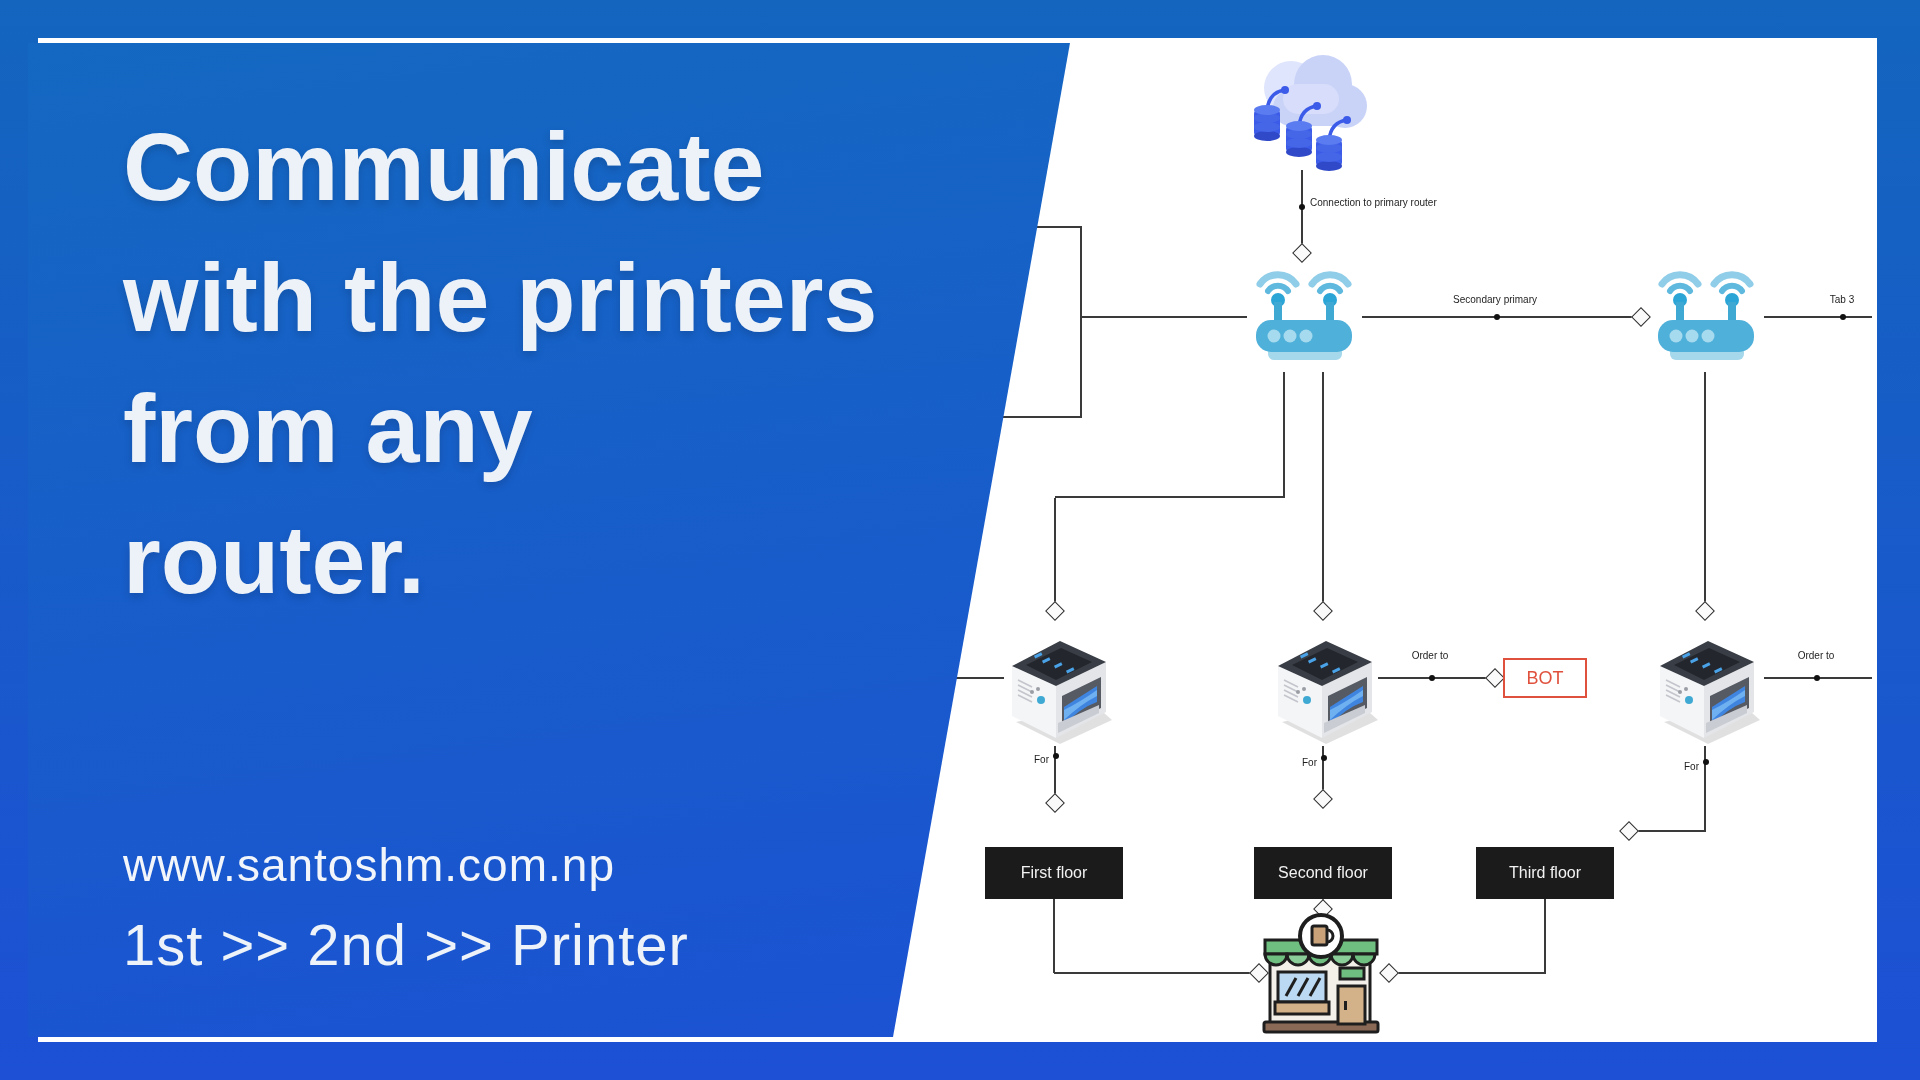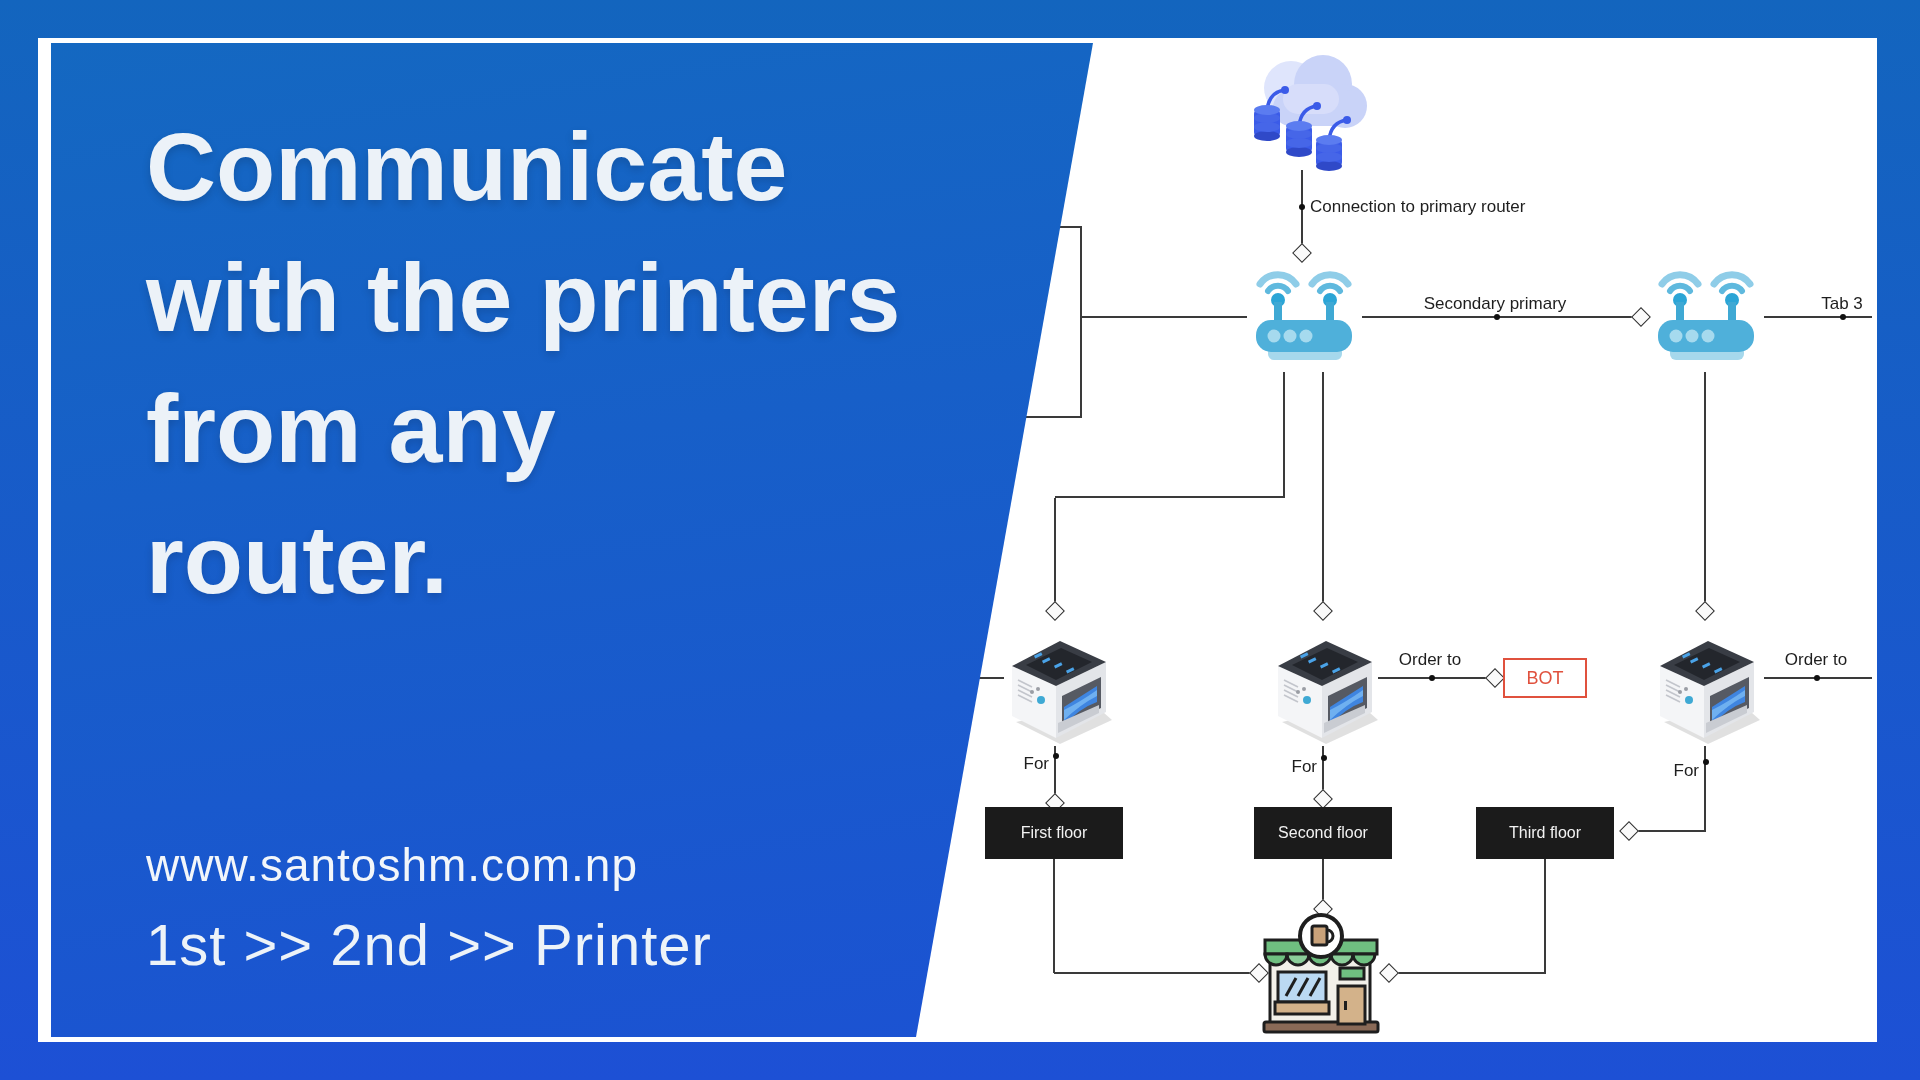--- a/index.html
+++ b/index.html
@@ -12,46 +12,47 @@
   .stage{position:absolute;left:0;top:0;width:1920px;height:1080px;}
   
   .frame{
     position:absolute;left:38px;top:38px;width:1829px;height:994px;
     border:5px solid #ffffff;background:#ffffff;z-index:1;
   }
   
   .diagram{position:absolute;left:0;top:0;width:1920px;height:1080px;z-index:2;}
   
   .panel{
-    position:absolute;left:51px;top:43px;width:1829px;height:994px;z-index:3;
+    position:absolute;left:28px;top:43px;width:1829px;height:994px;z-index:3;
     background:linear-gradient(172deg,#1468C1 0%,#1C50D4 100%);
     clip-path:polygon(0 0,1042px 0,865px 994px,0 994px);
   }
   .headline{
     position:absolute;left:95px;top:58px;
     color:#ECF2F8;font-weight:bold;font-size:97px;line-height:131px;
     letter-spacing:0px;text-shadow:0 4px 8px rgba(0,0,0,0.15);
   }
   .website{
     position:absolute;left:95px;top:795px;color:#F2F6FA;
     font-size:46px;font-weight:normal;letter-spacing:1px;
   }
   .flow{
     position:absolute;left:95px;top:868px;color:#EDF3F8;
     font-size:58px;font-weight:normal;letter-spacing:1px;
   }
   .lbl{
-    position:absolute;color:#1E1E1E;font-size:17px;white-space:nowrap;
+    position:absolute;color:#1E1E1E;font-size:10px;white-space:nowrap;
   }
   .lbl.center{transform:translateX(-50%);}
   .lbl.rightal{transform:translateX(-100%);margin-top:8px;}
   .floorbox{
     position:absolute;width:138px;height:52px;background:#1B1B1B;
     color:#F2F2F2;font-size:16px;display:flex;align-items:center;justify-content:center;
     white-space:nowrap;
+    margin-top:40px;
   }
   .botbox{
     position:absolute;left:1503px;top:658px;width:84px;height:40px;
     border:2px solid #E0513D;background:#ffffff;color:#E0513D;font-size:18px;
     display:flex;align-items:center;justify-content:center;box-sizing:border-box;
   }
   .cline{position:absolute;background:#3A3A3A;}
   .diamond{
     position:absolute;width:14px;height:14px;background:#fafafa;
     border:1.6px solid #2e2e2e;transform:rotate(45deg);box-sizing:border-box;

